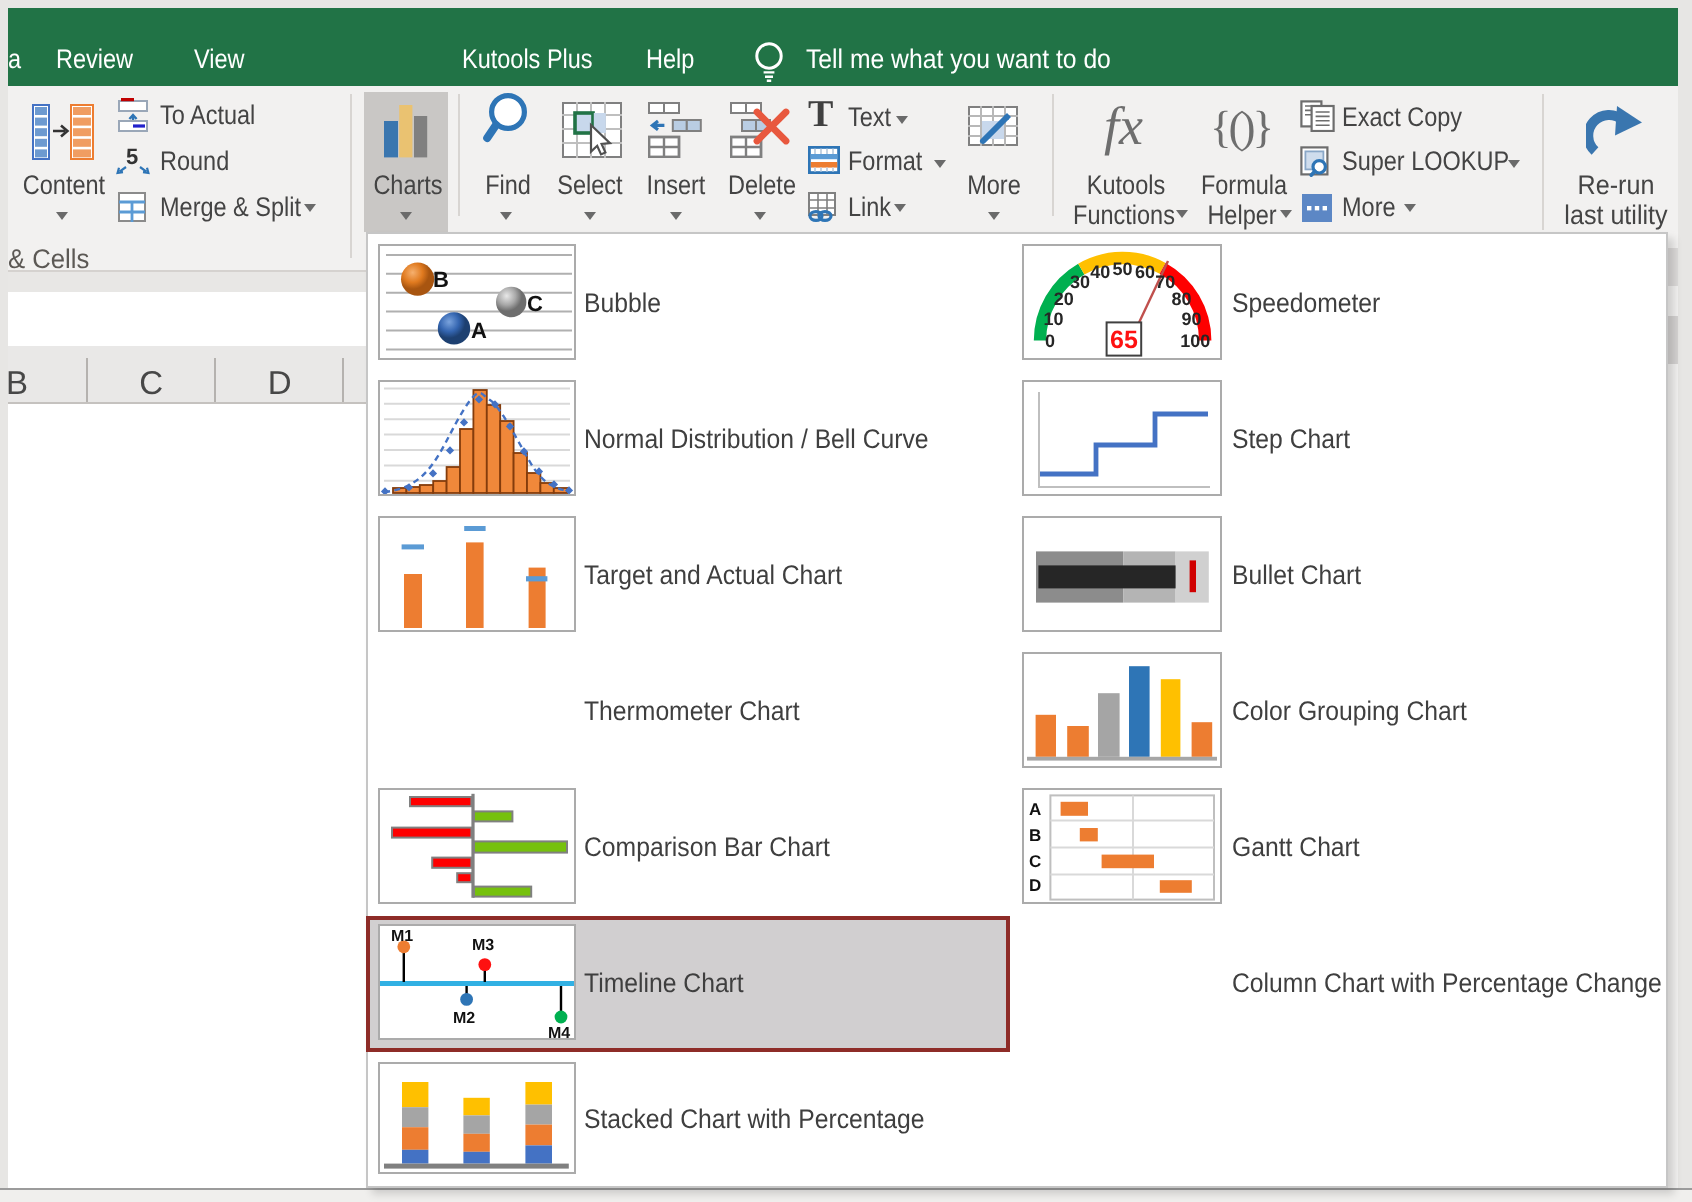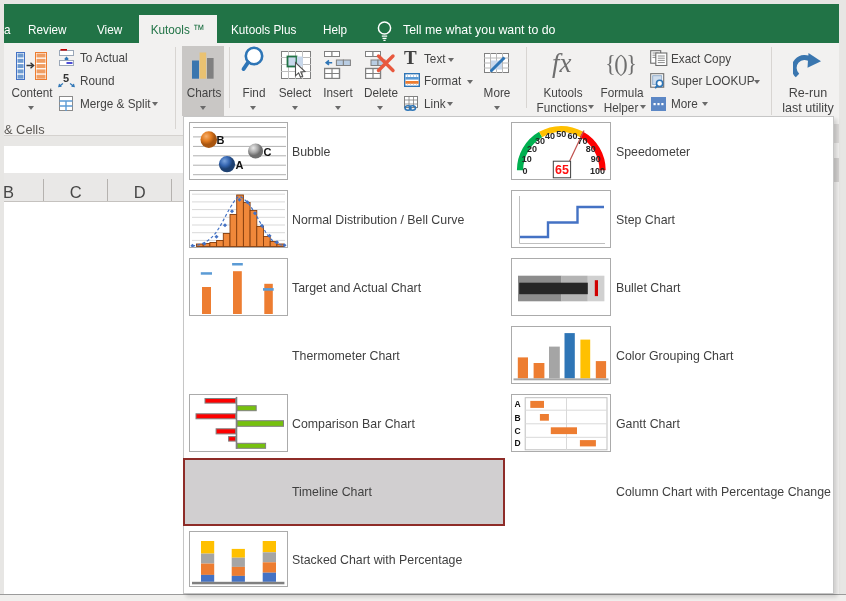--- a/index.html
+++ b/index.html
@@ -37,23 +37,20 @@
        border:2px solid #8e2c28;box-sizing:border-box;}
 </style>
 </head>
 <body>
 <div id="app">
 
   <div id="tabbar" class="abs">
     <div class="tab" style="left:0px;">a</div>
     <div class="tab" style="left:24px;">Review</div>
     <div class="tab" style="left:92.6px;">View</div>
-    <div id="activetab">
-        <span>Kutools ™</span>
-      </div>
     <div class="tab" style="left:226.6px;">Kutools Plus</div>
     <div class="tab" style="left:319.2px;">Help</div>
     <div class="tab" style="left:399px;transform:scaleX(0.915);">Tell me what you want to do</div>
     <svg class="abs" style="left:372px;top:16px;" width="17" height="22" viewBox="0 0 17 22">
       <circle cx="8.5" cy="8" r="6.1" fill="none" stroke="#fff" stroke-width="1.5"></circle>
       <path d="M5.8 16.2 h5.4 M6.5 18.4 h4 M7.4 20.4 h2.2" stroke="#fff" stroke-width="1.2" fill="none"></path>
     </svg>
   </div>
 
   <div id="ribbon" class="abs"></div>
@@ -341,20 +338,34 @@
           <rect x="26.1" y="33.8" width="19.6" height="5.1" fill="#fe0000"></rect>
           <rect x="38.6" y="41.6" width="7.1" height="4.5" fill="#fe0000"></rect>
           <rect x="47" y="10.7" width="19.2" height="5" fill="#76c10d"></rect>
           <rect x="47" y="25.7" width="46.5" height="5.6" fill="#76c10d"></rect>
           <rect x="47" y="48.3" width="28.6" height="5" fill="#76c10d"></rect>
         </g>
         <rect x="45.7" y="1.9" width="1.6" height="52" fill="#808080"></rect>
       </svg>
     </div>
 
+    <div class="thumb" style="top:345px;">
+      <svg width="97" height="56" viewBox="0 0 97 56">
+        <rect x="0" y="27.5" width="97" height="2.5" fill="#31b0e3"></rect>
+        <path d="M11.9 13 V28 M52.4 21 V28 M43.3 30 V36 M90.5 30 V45" stroke="#000" stroke-width="1.2" fill="none"></path>
+        <circle cx="11.9" cy="10.4" r="3.2" fill="#ed7d31"></circle>
+        <circle cx="52.4" cy="19.3" r="3.2" fill="#fe1111"></circle>
+        <circle cx="43.3" cy="36.7" r="3.2" fill="#2e75b6"></circle>
+        <circle cx="90.5" cy="45.5" r="3.2" fill="#00b050"></circle>
+        <text x="5.5" y="7.5" font-size="8" font-weight="bold" fill="#111" font-family="Liberation Sans">M1</text>
+        <text x="46" y="11.8" font-size="8" font-weight="bold" fill="#111" font-family="Liberation Sans">M3</text>
+        <text x="36.5" y="48.5" font-size="8" font-weight="bold" fill="#111" font-family="Liberation Sans">M2</text>
+        <text x="84" y="56" font-size="8" font-weight="bold" fill="#111" font-family="Liberation Sans">M4</text>
+      </svg>
+    </div>
 
     <div class="thumb" style="top:414px;height:56px;">
       <svg width="97" height="54" viewBox="0 0 97 54">
         <g>
           <rect x="11" y="9" width="13.2" height="12.6" fill="#ffc000"></rect>
           <rect x="11" y="21.6" width="13.2" height="10" fill="#a5a5a5"></rect>
           <rect x="11" y="31.6" width="13.2" height="11.3" fill="#ed7d31"></rect>
           <rect x="11" y="42.9" width="13.2" height="6.9" fill="#4472c4"></rect>
           <rect x="41.7" y="16.9" width="13.2" height="8.8" fill="#ffc000"></rect>
           <rect x="41.7" y="25.7" width="13.2" height="9.2" fill="#a5a5a5"></rect>

